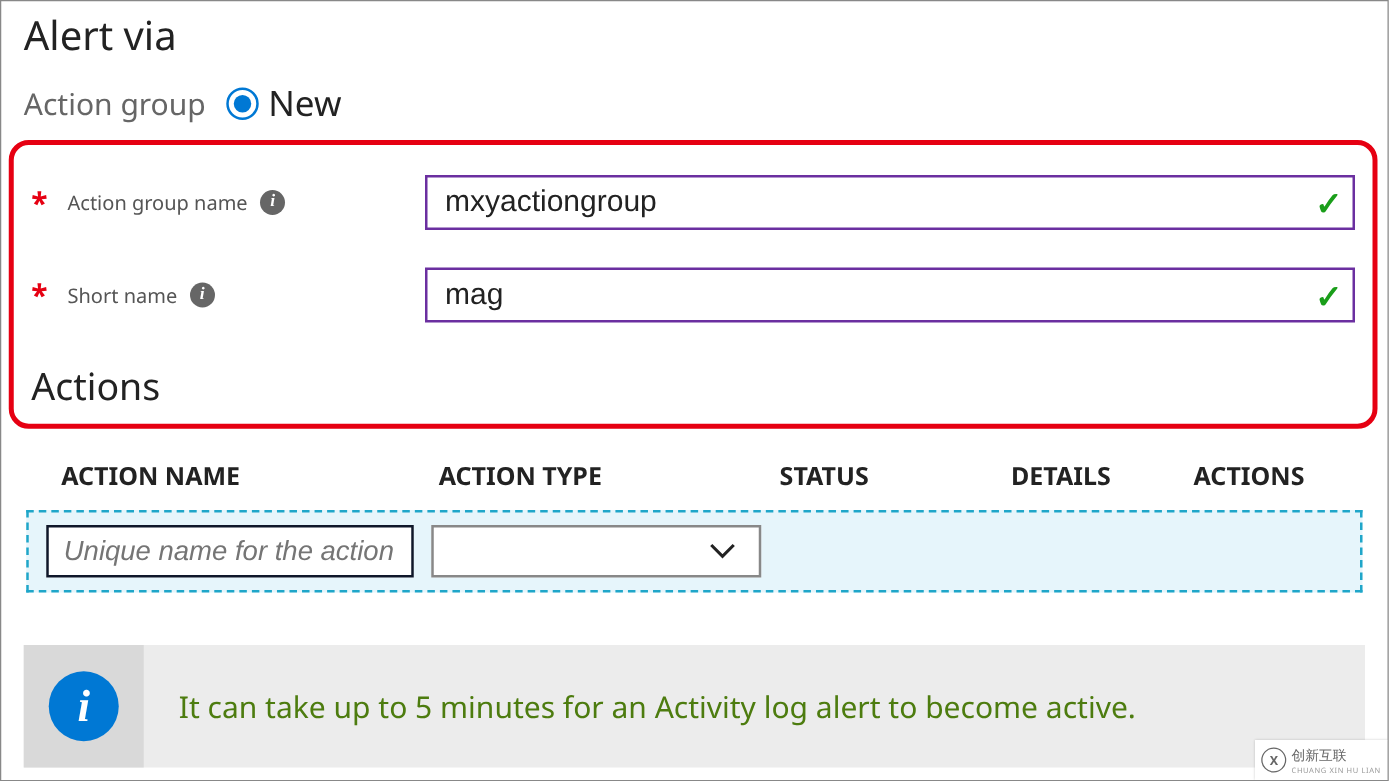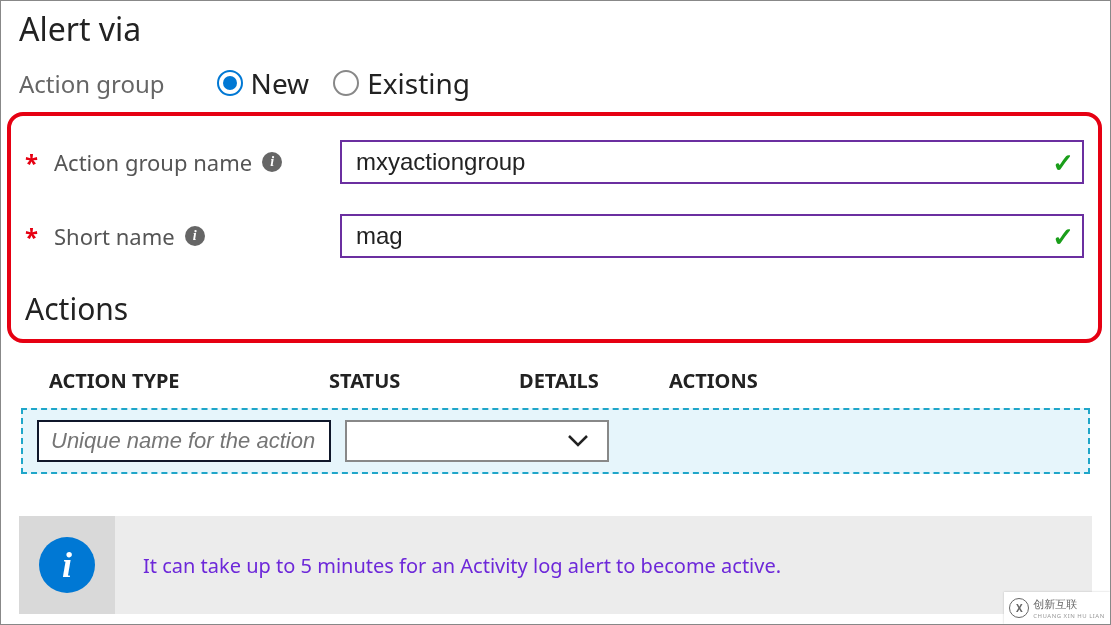--- a/index.html
+++ b/index.html
@@ -19,21 +19,20 @@
     .section-title {
       font-size: 32px;
       font-weight: 400;
       color: #222;
       margin-bottom: 14px;
     }
     .action-group-row {
       display: flex;
       align-items: center;
       margin-bottom: 10px;
-      gap: 36px;
     }
     .ag-label {
       font-size: 24px;
       color: #666;
       margin-right: 16px;
     }
     .radio-group {
       display: flex;
       align-items: center;
       gap: 24px;
@@ -73,21 +72,21 @@
       margin-bottom: 30px;
     }
     .form-label-wrap {
       display: flex;
       align-items: center;
       gap: 10px;
       width: 272px;
     }
     .req-star { color: #e60012; font-size: 24px; font-weight: 700; margin-right: 6px; }
     .form-label {
-      font-size: 22px;
+      font-size: 16px;
       color: #555;
     }
     .info-icon {
       width: 20px; height: 20px;
       background: #666;
       border-radius: 50%;
       display: flex; align-items: center; justify-content: center;
       color: #fff;
       font-family: Georgia, serif;
       font-style: italic; font-weight: 700;
@@ -183,22 +182,22 @@
       width: 56px; height: 56px;
       background: #0078d4;
       border-radius: 50%;
       display: flex; align-items: center; justify-content: center;
       color: #fff;
       font-family: Georgia, serif;
       font-style: italic; font-weight: 700;
       font-size: 36px;
     }
     .info-banner-text {
-      font-size: 20px;
-      color: #6d28d9;
+      font-size: 24px;
+      color: #4d7c0f;
     }
     .watermark {
       position: absolute;
       right: 0; bottom: 0;
       width: 106px; height: 32px;
       background: #fff;
       box-shadow: 0 0 2px rgba(0,0,0,.2);
       display: flex; align-items: center; justify-content: center;
       gap: 4px;
       font-size: 11px;
@@ -222,24 +221,20 @@
 
   <div class="action-group-row">
     <span class="ag-label">Action group</span>
     <div class="radio-group">
       <div class="radio-item">
         <span class="radio-circle">
           <span class="radio-dot"></span>
         </span>
         <span class="radio-label">New</span>
       </div>
-      <div class="radio-item">
-        <span class="radio-circle unchecked"></span>
-        <span class="radio-label">Existing</span>
-      </div>
     </div>
   </div>
 
   <div class="red-box">
 
     <div class="form-row">
       <div class="form-label-wrap">
         <span class="req-star">*</span>
         <span class="form-label">Action group name</span>
         <span class="info-icon">i</span>
@@ -259,20 +254,21 @@
       <div class="input-wrap">
         <input class="text-input" type="text" value="mag" style="">
         <span class="check-icon">✓</span>
       </div>
     </div>
 
     <h3 class="actions-heading">Actions</h3>
   </div>
 
   <div class="table-header">
+    <div class="th th1">ACTION NAME</div>
     <div class="th th2">ACTION TYPE</div>
     <div class="th th3">STATUS</div>
     <div class="th th4">DETAILS</div>
     <div class="th th5">ACTIONS</div>
   </div>
 
   <div class="action-row-outer">
     <input class="action-name-input" type="text" placeholder="Unique name for the action" style="">
     <div class="action-type-select">
       <svg class="chevron-down" width="22" height="14" viewBox="0 0 22 14">

